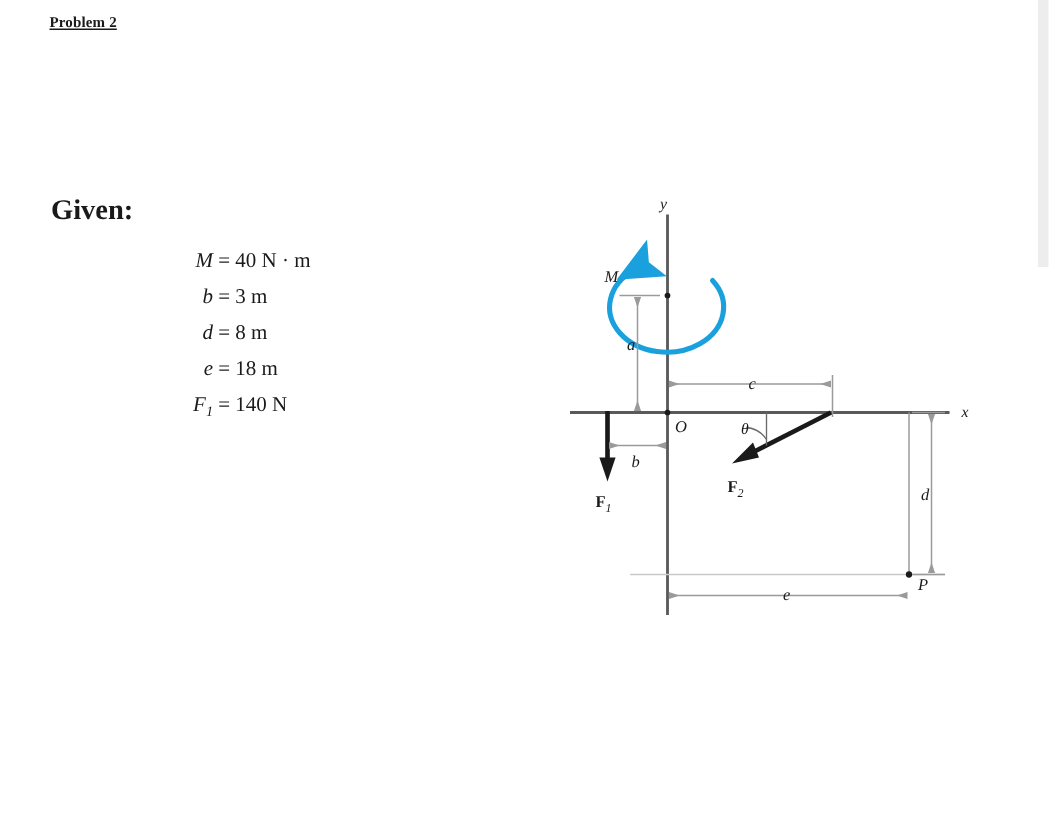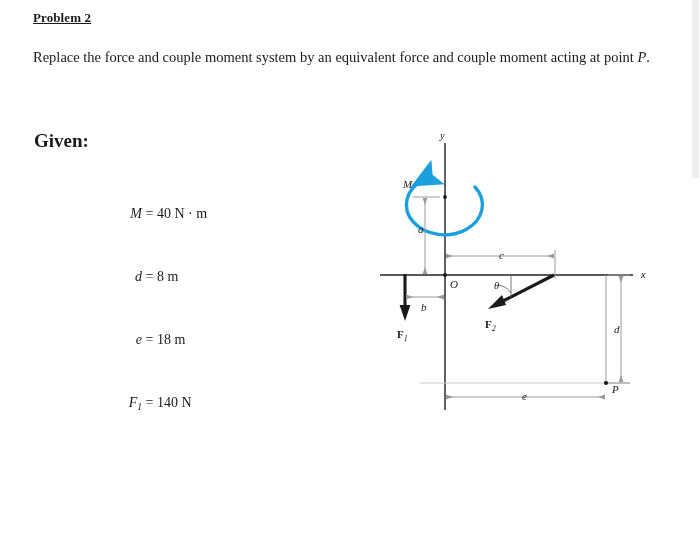--- a/index.html
+++ b/index.html
@@ -22,21 +22,21 @@
     width: 700px;
     height: 544px;
     background: #ffffff;
   }
 
   
   .prob-title {
     position: absolute;
     left: 33px;
     top: 10px;
-    font-size: 13px;
+    font-size: 10px;
     font-weight: bold;
     text-decoration: underline;
     letter-spacing: .1px;
   }
 
   .prob-statement {
     position: absolute;
     left: 33px;
     top: 44px;
     width: 626px;
@@ -59,21 +59,20 @@
     left: 34px;
     top: 163px;
     width: 160px;
     font-size: 14px;
     line-height: 24px;
   }
   .given-row {
     display: block;
     white-space: nowrap;
     text-align: left;
-    margin-top: 39px;
   }
   .given-row .eq {
     display: inline-block;
     text-align: right;
     width: 108px;
   }
   .var { font-style: italic; }
   .sub {
     font-size: 9.5px;
     vertical-align: -3px;
@@ -109,26 +108,26 @@
     border-radius: 0;
   }
 </style>
 </head>
 <body>
 
 <div id="page">
 
   <div class="prob-title">Problem 2</div>
 
-  <div class="prob-statement"><span>Replace the force and couple moment system by an equivalent force and couple moment acting at point </span><i>P</i><span>.</span></div>
 
   <div class="given-label">Given:</div>
 
   <div class="given-list">
     <span class="given-row"><span class="eq"><span class="var">M</span></span> <span>= 40 N · m</span></span>
+    <span class="given-row"><span class="eq"><span class="var">b</span></span> <span>= 3 m</span></span>
     <span class="given-row"><span class="eq"><span class="var">d</span></span> <span>= 8 m</span></span>
     <span class="given-row"><span class="eq"><span class="var">e</span></span> <span>= 18 m</span></span>
     <span class="given-row"><span class="eq"><span class="var">F</span><span class="sub">1</span></span> <span>= 140 N</span></span>
   </div>
 
   <div id="figure">
     <svg width="290" height="285" viewBox="0 0 290 285" xmlns="http://www.w3.org/2000/svg">
       <defs>
         <marker id="dimArrow" markerWidth="7" markerHeight="7" refX="6" refY="3" orient="auto">
           <path d="M0,3 L7,0.6 L7,5.4 Z" fill="#9a9a9a"></path>

